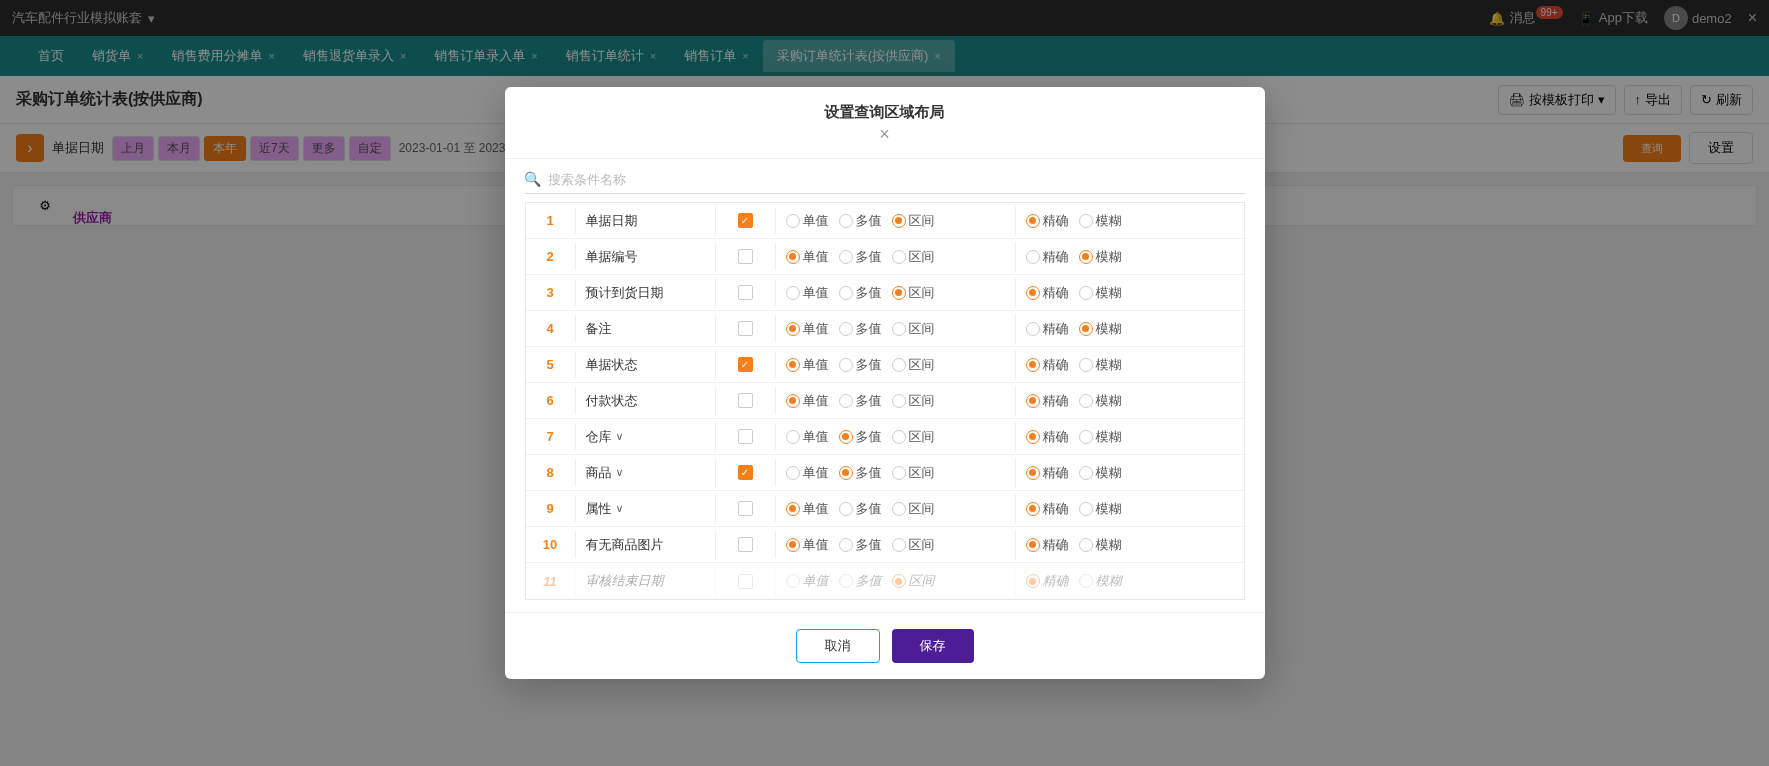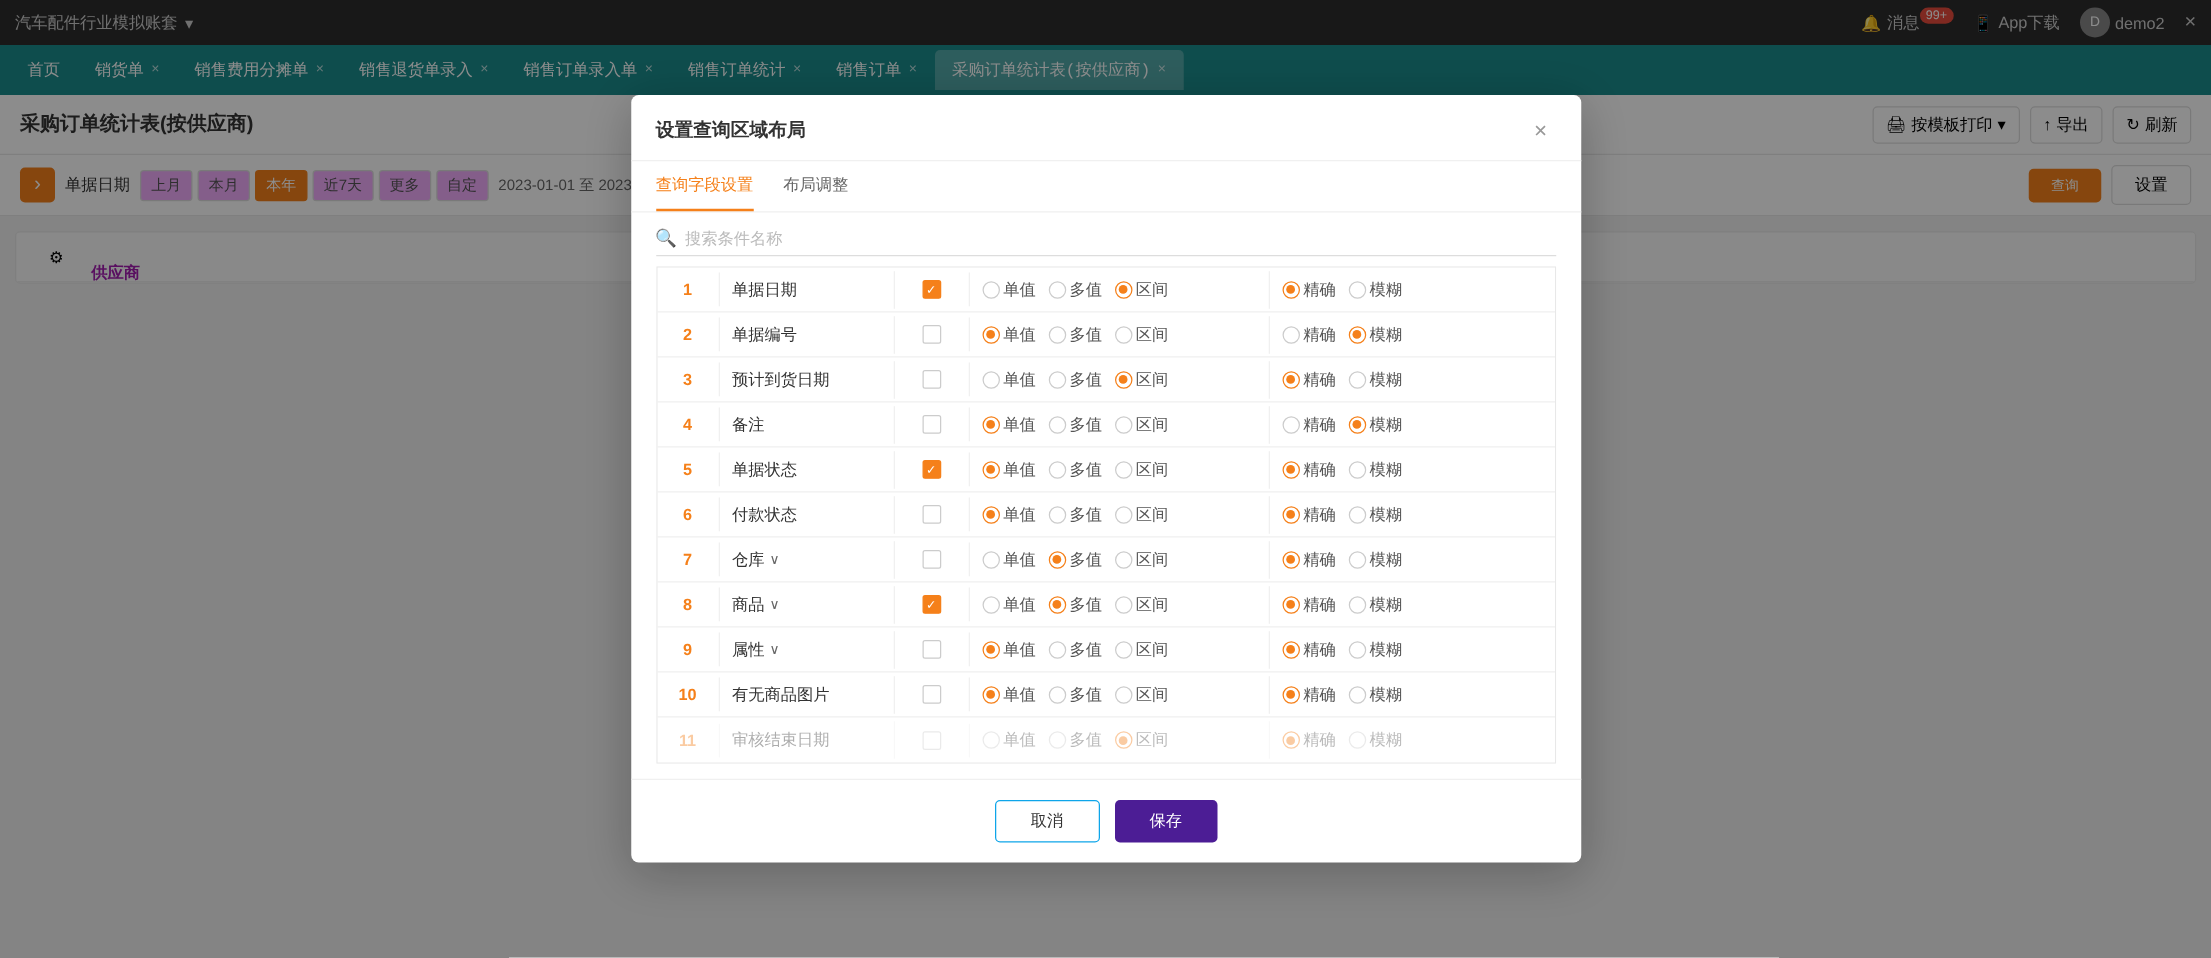--- a/index.html
+++ b/index.html
@@ -29,22 +29,21 @@
     }
     .topbar-right .item { display: flex; align-items: center; gap: 4px; cursor: pointer; }
     .avatar { width: 24px; height: 24px; border-radius: 50%; background: #888; display: flex; align-items: center; justify-content: center; font-size: 11px; color: white; }
 
     
     .navtabs {
       height: 40px;
       background: #1a8c8c;
       display: flex;
       align-items: center;
-      padding: 0 8px;
-      font-family: Liberation Mono, monospace;
+      padding: 0 24px;
     }
     .navtab {
       height: 32px;
       padding: 0 14px;
       display: flex;
       align-items: center;
       color: white;
       font-size: 13px;
       cursor: pointer;
       border-radius: 4px 4px 0 0;
@@ -127,20 +126,21 @@
       display: flex;
       flex-direction: column;
       box-shadow: 0 8px 40px rgba(0,0,0,0.25);
     }
     .dialog-header {
       display: flex;
       align-items: center;
       justify-content: space-between;
       padding: 16px 20px 12px;
       border-bottom: 1px solid #f0f0f0;
+      flex-direction: column;
     }
     .dialog-title { font-size: 15px; font-weight: 600; color: #333; }
     .dialog-close { width: 24px; height: 24px; display: flex; align-items: center; justify-content: center; cursor: pointer; color: #999; font-size: 18px; border-radius: 4px; }
 
     
     .dialog-tabs {
       display: flex;
       padding: 0 20px;
       border-bottom: 1px solid #f0f0f0;
     }
@@ -386,28 +386,20 @@
 </div>
 
 <div class="overlay">
   <div class="dialog">
 
     <div class="dialog-header">
       <span class="dialog-title">设置查询区域布局</span>
       <div class="dialog-close">×</div>
     </div>
 
-    <div class="dialog-tabs">
-      <div class="dialog-tab active">
-        <span>查询字段设置</span>
-      </div>
-      <div class="dialog-tab">
-        <span>布局调整</span>
-      </div>
-    </div>
 
     <div class="search-box">
       <span class="search-icon">🔍</span>
       <input class="search-input" type="text" placeholder="搜索条件名称" style="">
     </div>
 
     <div class="conditions-table">
       <div class="ct-body" id="ct-body">
 
       <div class="ct-row" style="opacity: 1;">
@@ -713,21 +705,21 @@
               <div class="radio-item">
                 <div class="radio-dot selected"></div>
                 <span>精确</span>
               </div>
               <div class="radio-item">
                 <div class="radio-dot"></div>
                 <span>模糊</span>
               </div>
             </div>
           </div>
-          <div class="ct-row" style="opacity: 0.4;">
+          <div class="ct-row" style="opacity: 0.4; font-style: italic;">
             <div class="ct-cell ct-order">11</div>
             <div class="ct-cell">审核结束日期</div>
             <div class="ct-cell" style="justify-content: center;">
               <div class="cb"></div>
             </div>
             <div class="ct-cell radio-group">
               <div class="radio-item">
                 <div class="radio-dot"></div>
                 <span>单值</span>
               </div>

